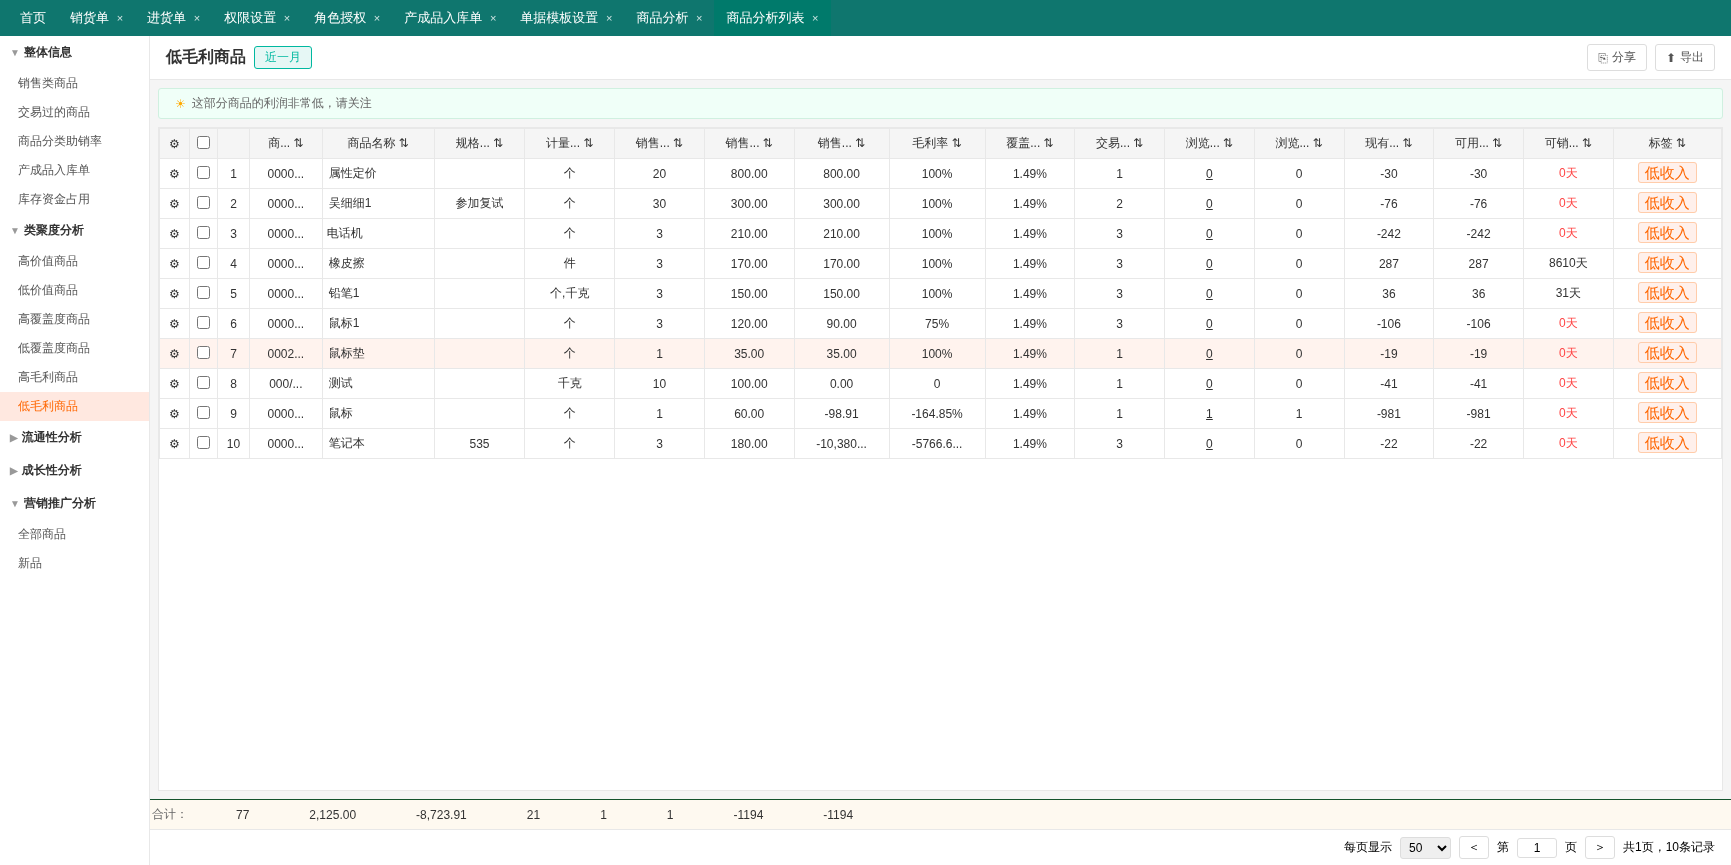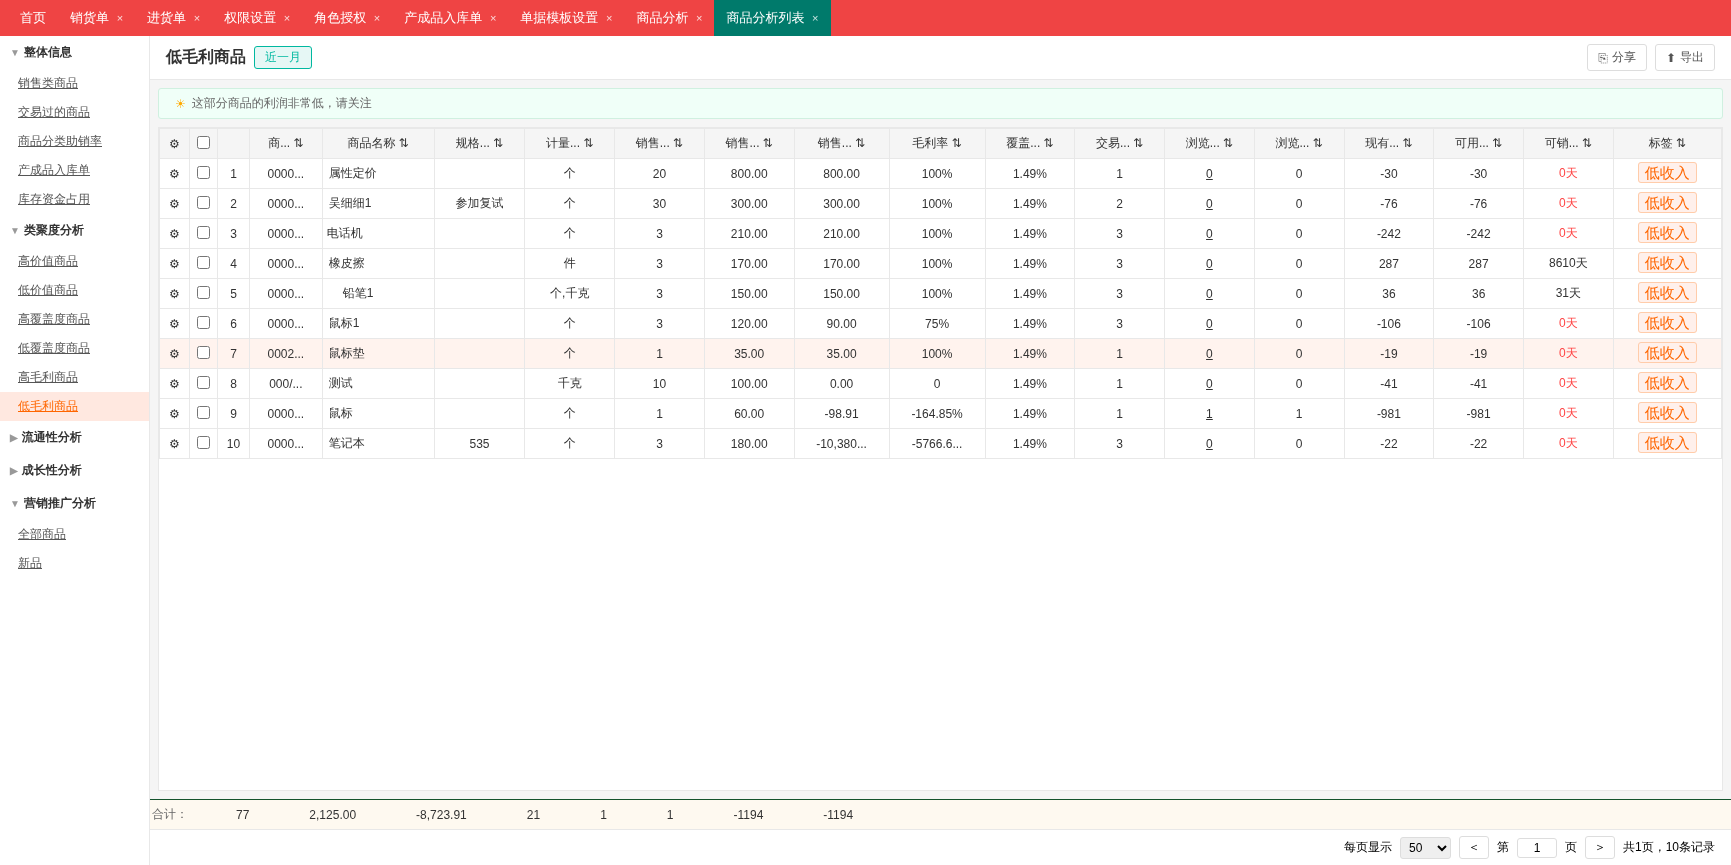--- a/index.html
+++ b/index.html
@@ -1,20 +1,20 @@
 <!DOCTYPE html>
 <html><head>
   <meta charset="utf-8">
   <style>
     * { box-sizing: border-box; margin: 0; padding: 0; font-family: 'Microsoft YaHei', Arial, sans-serif; font-size: 12px; }
     body { background: #f5f5f5; overflow-x: hidden; }
 
     
     .top-nav {
-      background: #ef4444;
+      background: #0f766e;
       display: flex;
       align-items: center;
       height: 36px;
       padding: 0 8px;
       color: #fff;
     }
     .nav-item {
       padding: 0 12px;
       height: 36px;
       line-height: 36px;
@@ -46,21 +46,20 @@
       cursor: pointer;
     }
     .sidebar-section-title .arrow { margin-right: 4px; color: #999; font-size: 10px; }
     .sidebar-item {
       padding: 6px 10px 6px 18px;
       color: #555;
       cursor: pointer;
       white-space: nowrap;
       overflow: hidden;
       text-overflow: ellipsis;
-      text-decoration: underline;
     }
     .sidebar-item.active { background: #ffe8e0; color: #ff6600; }
 
     
     .main-content {
       flex: 1;
       display: flex;
       flex-direction: column;
       overflow: hidden;
       background: #f5f5f5;
@@ -420,21 +419,21 @@
       <td>287</td>
       <td>287</td>
       <td class="">8610天</td>
       <td><span class="tag-label">低收入</span></td>
     </tr>
             <tr>
       <td>⚙</td>
       <td><input type="checkbox" style=""></td>
       <td>5</td>
       <td>0000...</td>
-      <td style="text-align:left;padding-left:20px;">铅笔1</td>
+      <td style="text-align:left;padding-left:6px;">铅笔1</td>
       <td></td>
       <td>个,千克</td>
       <td>3</td>
       <td>150.00</td>
       <td>150.00</td>
       <td>100%</td>
       <td>1.49%</td>
       <td>3</td>
       <td class="underline-link">0</td>
       <td>0</td>

